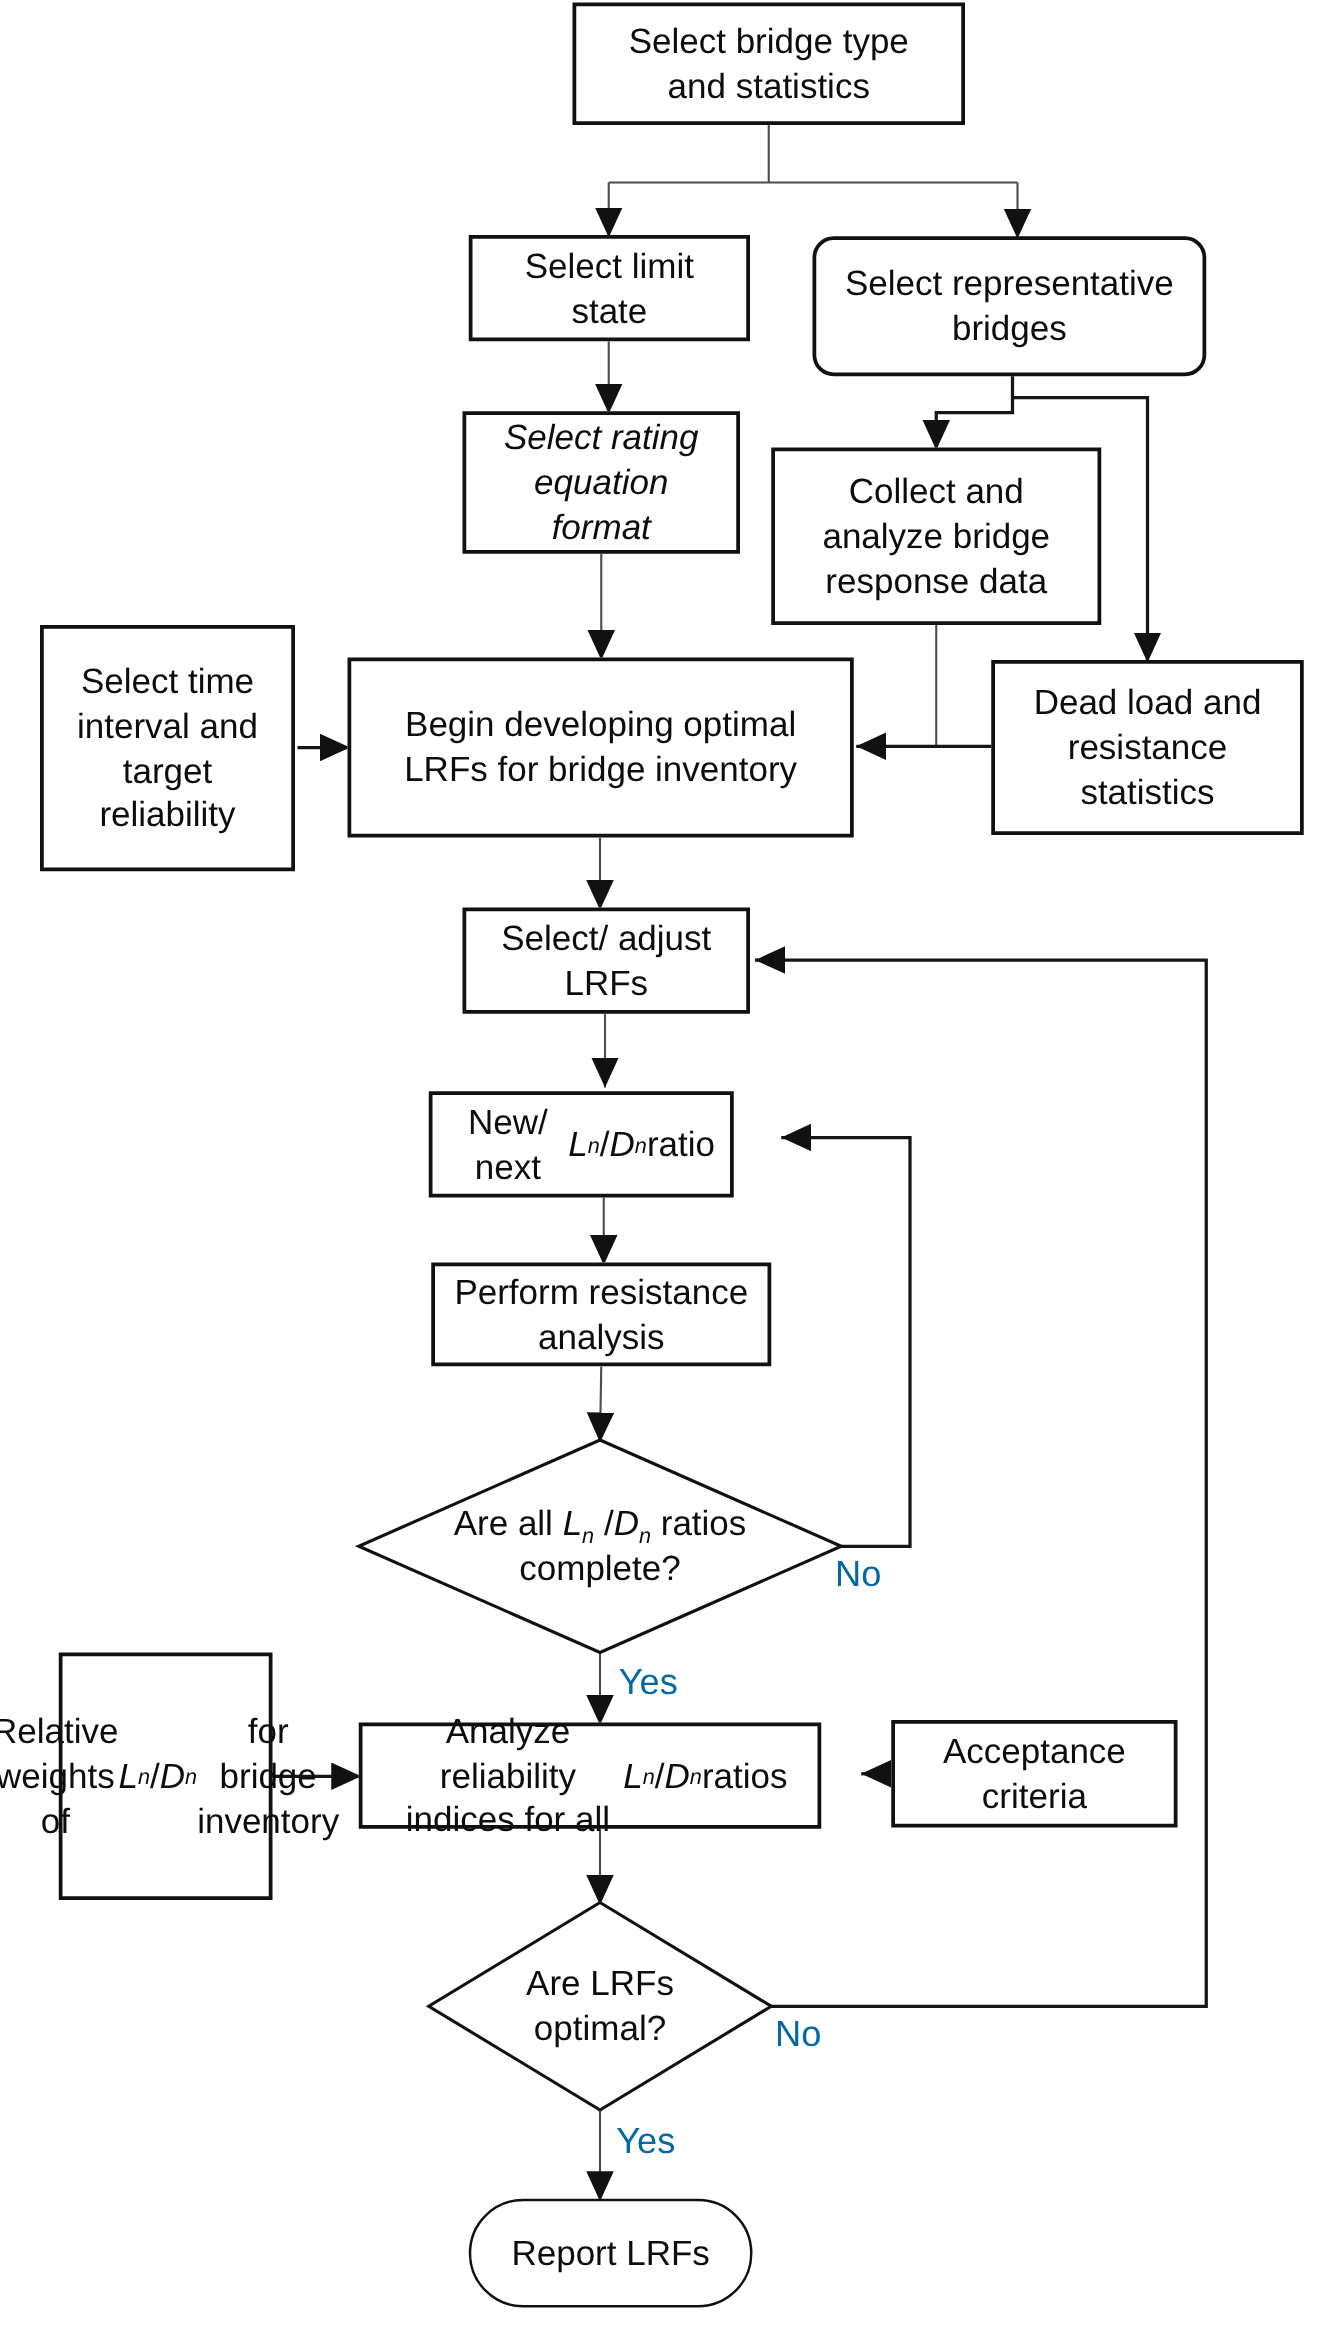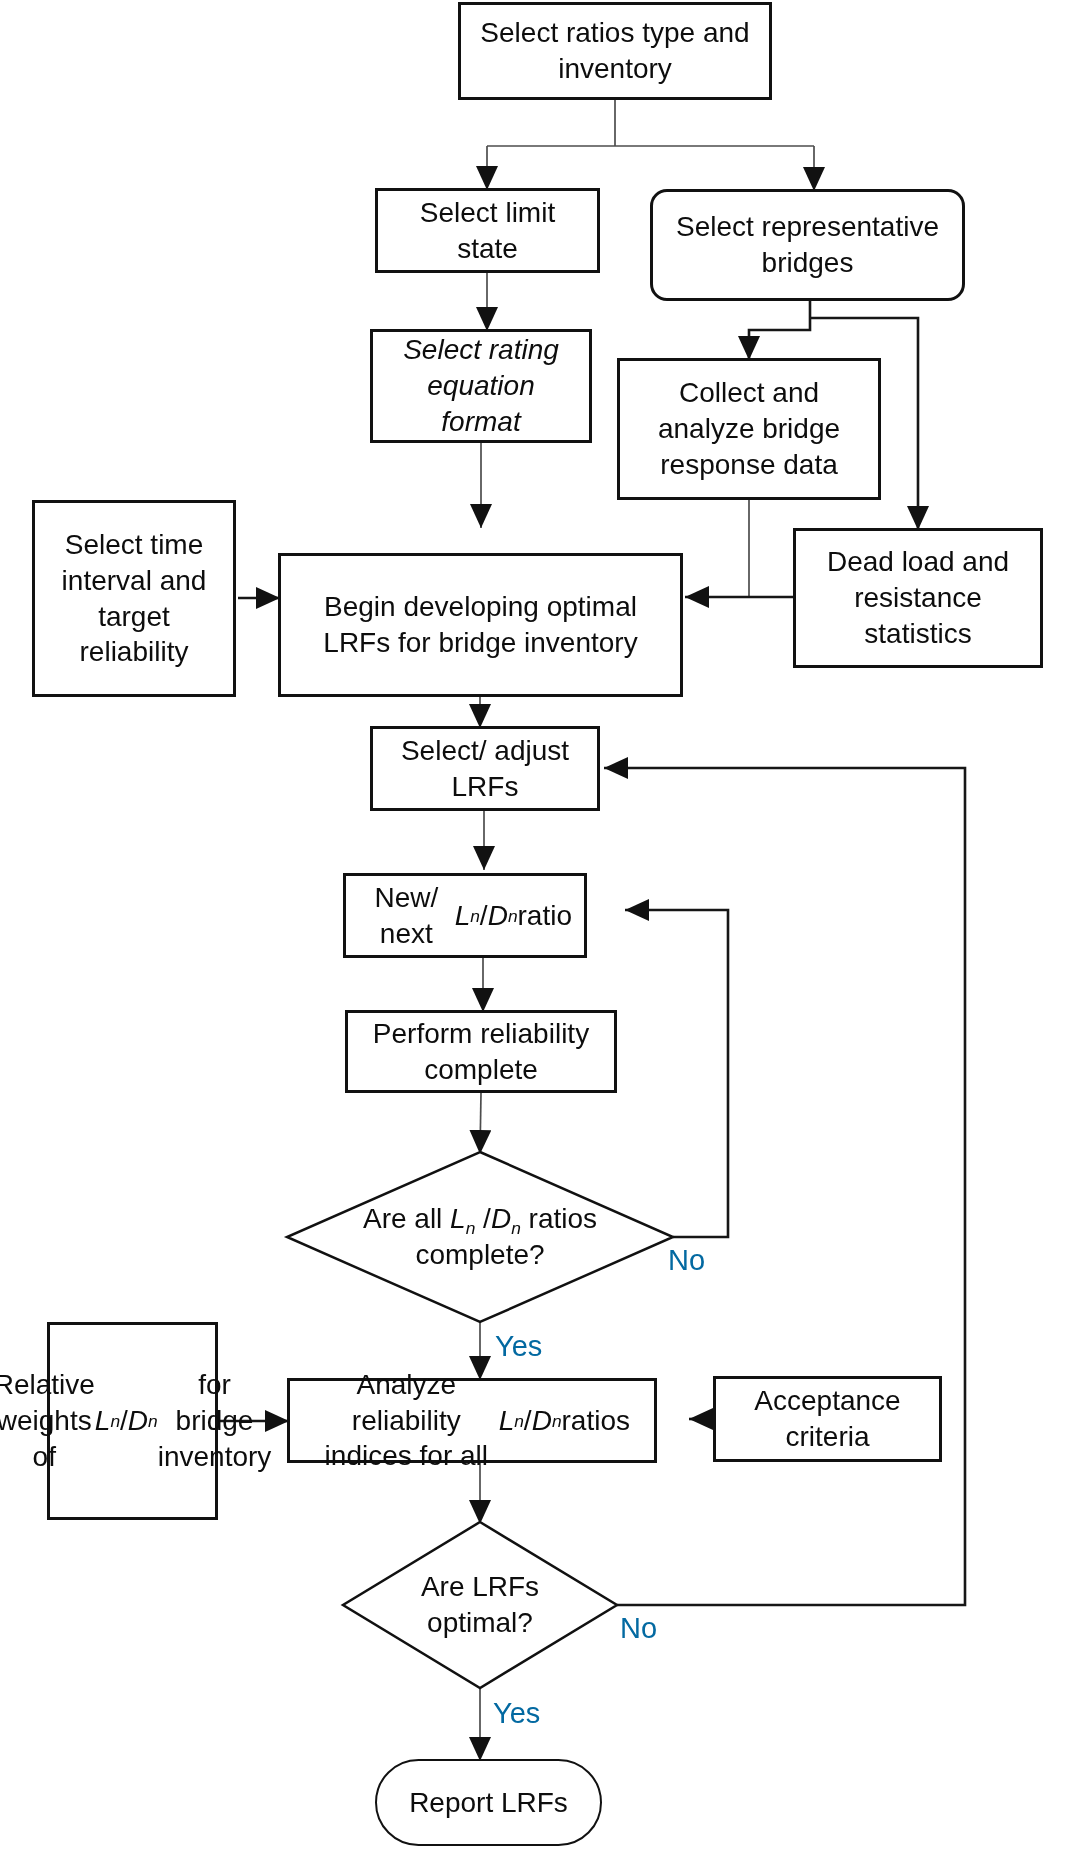--- a/index.html
+++ b/index.html
@@ -87,41 +87,41 @@
     <polyline class="stroke-thin" marker-end="url(#ah)" points="480,1463 480,1524"></polyline>
 
     <polyline class="stroke-mid" marker-end="url(#ah)" points="617,1605 965,1605 965,768 604,768"></polyline>
 
     <polyline class="stroke-thin" marker-end="url(#ah)" points="480,1688 480,1761"></polyline>
 
     <polygon class="decision" points="480,1152 673,1237 480,1322 287,1237"></polygon>
     <polygon class="decision" points="480,1522 617,1605 480,1688 343,1605"></polygon>
   </svg>
 
-  <div class="node" style="left:458px;top:2px;width:314px;height:98px;padding:0 16px;">Select ratios type and inventory</div>
+  <div class="node" style="left:458px;top:2px;width:314px;height:98px;padding:0 16px;">Select bridge type and statistics</div>
 
   <div class="node" style="left:375px;top:188px;width:225px;height:85px;padding:0 14px;">Select limit state</div>
 
   <div class="node" style="left:650px;top:189px;width:315px;height:112px;padding:0 8px;border-radius:17px;">Select representative bridges</div>
 
   <div class="node" style="left:370px;top:329px;width:222px;height:114px;padding:0 12px;font-style:italic;">Select rating equation format</div>
 
   <div class="node" style="left:617px;top:358px;width:264px;height:142px;padding:0 15px;">Collect and analyze bridge response data</div>
 
   <div class="node" style="left:32px;top:500px;width:204px;height:197px;padding:0 14px;">Select time interval and target reliability</div>
 
-  <div class="node" style="left:278px;top:526px;width:405px;height:144px;padding:0 18px;margin-top:27px;">Begin developing optimal LRFs for bridge inventory</div>
+  <div class="node" style="left:278px;top:526px;width:405px;height:144px;padding:0 18px;">Begin developing optimal LRFs for bridge inventory</div>
 
   <div class="node" style="left:793px;top:528px;width:250px;height:140px;padding:0 12px;">Dead load and resistance statistics</div>
 
   <div class="node" style="left:370px;top:726px;width:230px;height:85px;padding:0 10px;">Select/ adjust LRFs</div>
 
   <div class="node" style="left:343px;top:873px;width:244px;height:85px;padding:0 12px;">New/ next <i>L</i><sub><i>n</i></sub> /<i>D</i><sub><i>n</i></sub> ratio</div>
 
-  <div class="node" style="left:345px;top:1010px;width:272px;height:83px;padding:0 10px;">Perform reliability complete</div>
+  <div class="node" style="left:345px;top:1010px;width:272px;height:83px;padding:0 10px;">Perform resistance analysis</div>
 
   <div class="diamond-text" style="left:300px;top:1152px;width:360px;height:170px;">
     <span style="max-width:330px;">Are all <i>L</i><sub><i>n</i></sub> /<i>D</i><sub><i>n</i></sub> ratios complete?</span>
   </div>
 
   <div class="node" style="left:47px;top:1322px;width:171px;height:198px;padding:0 12px;">Relative weights of <i>L</i><sub><i>n</i></sub> /<i>D</i><sub><i>n</i></sub> for bridge inventory</div>
 
   <div class="node" style="left:287px;top:1378px;width:370px;height:85px;padding:0 24px;">Analyze reliability indices for all <i>L</i><sub><i>n</i></sub> /<i>D</i><sub><i>n</i></sub> ratios</div>
 
   <div class="node" style="left:713px;top:1376px;width:229px;height:86px;padding:0 10px;">Acceptance criteria</div>

